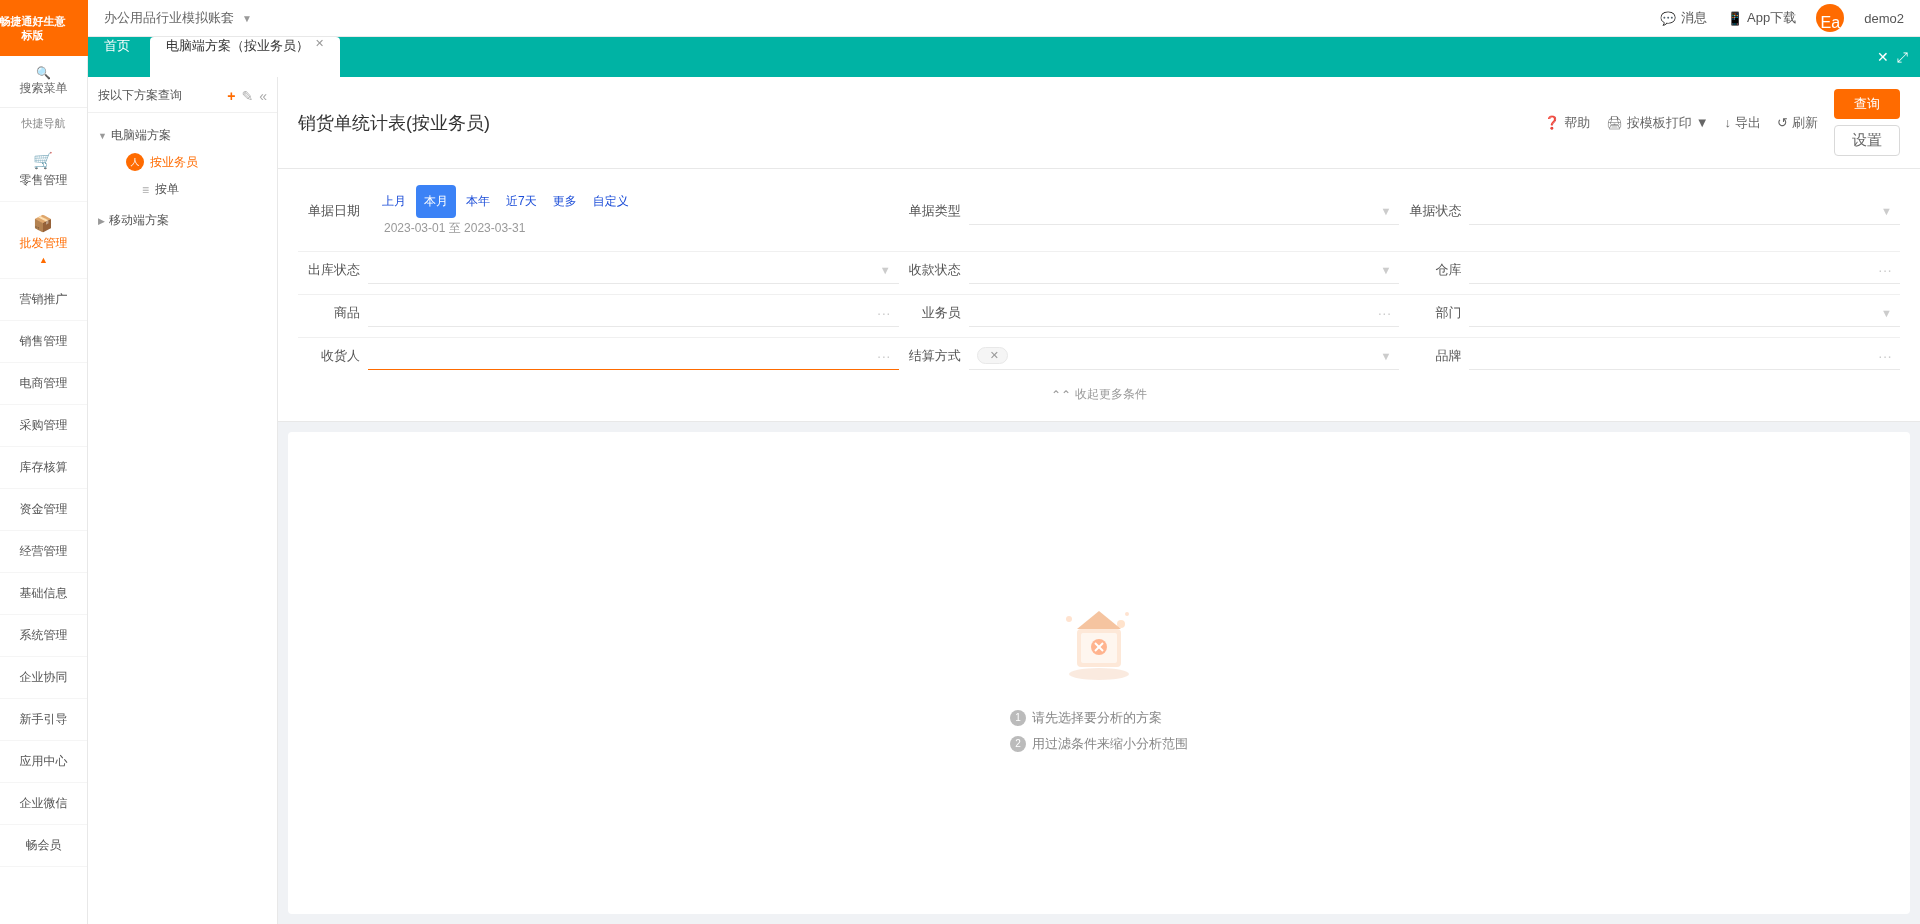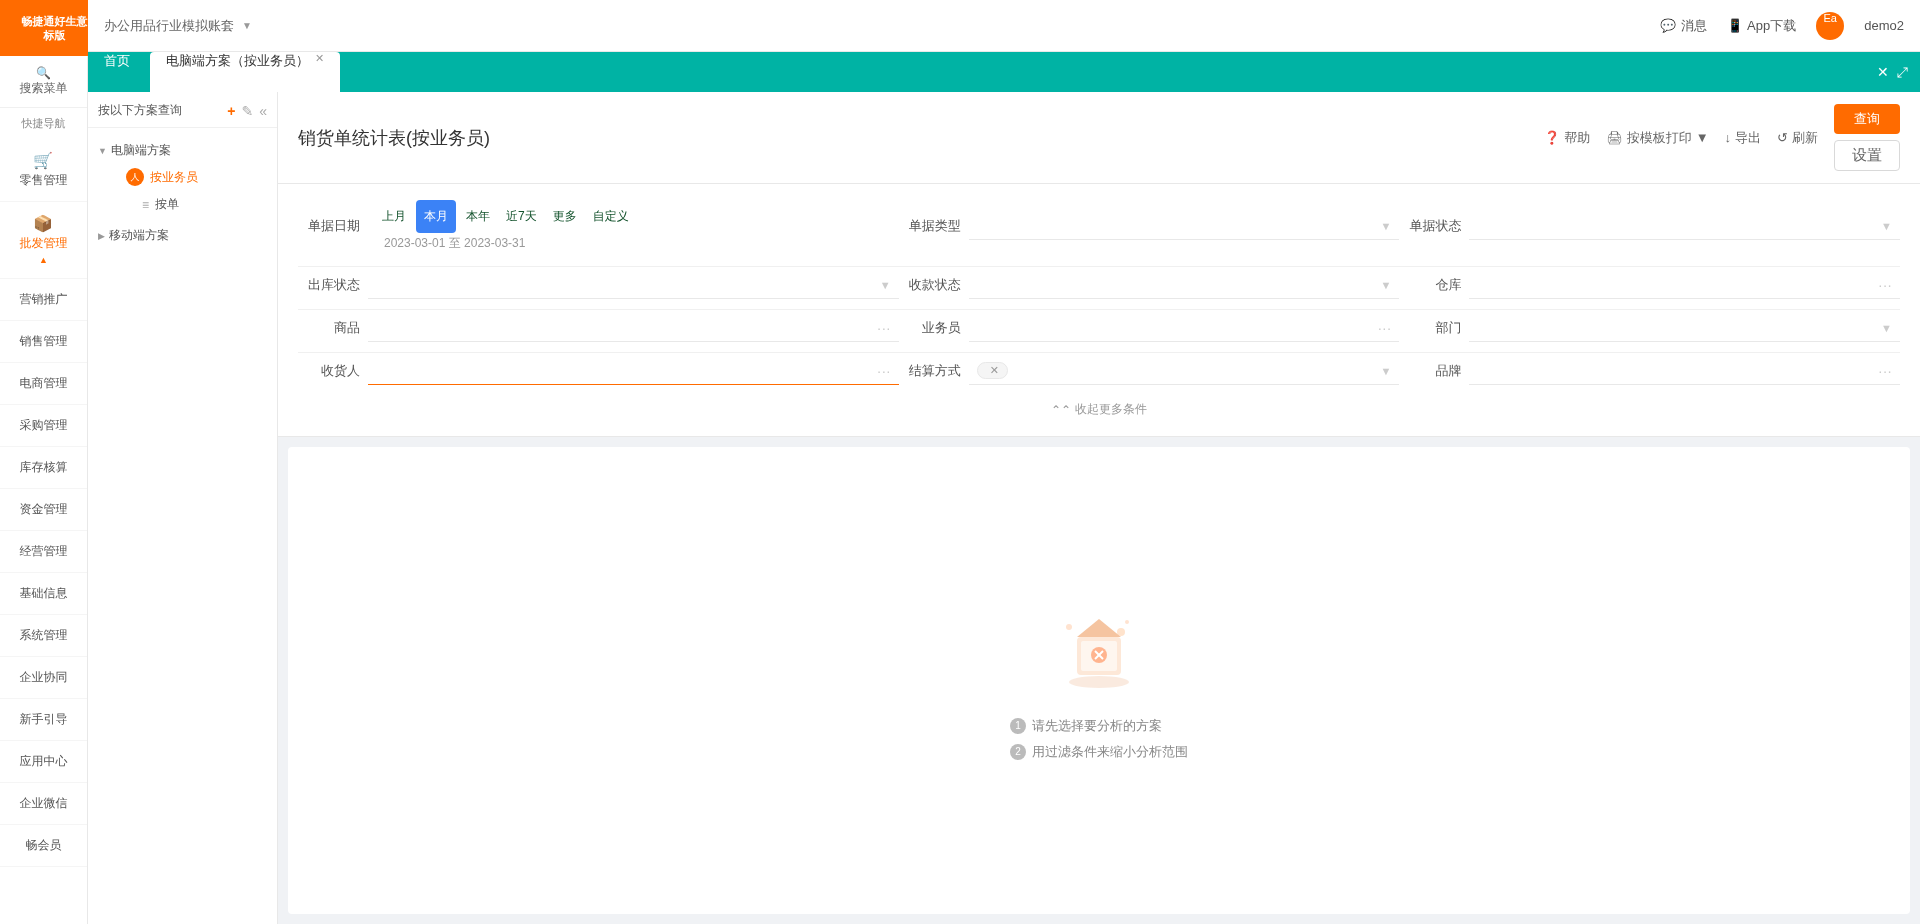--- a/index.html
+++ b/index.html
@@ -1,37 +1,37 @@
 <!DOCTYPE html>
 <html><head>
   <meta charset="utf-8">
   <style>
     * { box-sizing: border-box; margin: 0; padding: 0; }
     body { font-family: 'Microsoft YaHei', Arial, sans-serif; font-size: 13px; background: #f5f5f5; color: #333; display: flex; height: 924px; overflow: hidden; }
 
     
     .sidebar { width: 88px; background: #fff; border-right: 1px solid #e8e8e8; display: flex; flex-direction: column; align-items: center; padding-top: 0; }
-    .sidebar-logo { width: 88px; height: 56px; background: #ff6b00; display: flex; align-items: flex-end; justify-content: center; flex-direction: column; }
+    .sidebar-logo { width: 88px; height: 56px; background: #ff6b00; display: flex; align-items: flex-start; justify-content: center; flex-direction: column; }
     .sidebar-logo-text { color: #fff; font-size: 11px; font-weight: bold; line-height: 1.3; text-align: center; }
     .sidebar-search { padding: 10px 0; width: 100%; text-align: center; color: #666; font-size: 12px; cursor: pointer; border-bottom: 1px solid #f0f0f0; }
     .sidebar-nav-item { width: 100%; text-align: center; padding: 12px 4px; color: #555; font-size: 12px; cursor: pointer; border-bottom: 1px solid #f5f5f5; }
     .sidebar-nav-item.active { color: #ff6b00; }
     .sidebar-nav-item .nav-icon { font-size: 16px; margin-bottom: 2px; }
     .sidebar-shortcut { padding: 8px 0; color: #888; font-size: 11px; text-align: center; cursor: pointer; }
 
     
     .main { flex: 1; display: flex; flex-direction: column; overflow: hidden; }
 
     
-    .top-header { height: 52px; background: #fff; border-bottom: 1px solid #e8e8e8; display: flex; align-items: center; padding: 0 16px; justify-content: space-between; }
+    .top-header { height: 37px; background: #fff; border-bottom: 1px solid #e8e8e8; display: flex; align-items: center; padding: 0 16px; justify-content: space-between; }
     .top-header-left { display: flex; align-items: center; gap: 8px; color: #666; font-size: 13px; }
     .top-header-left .dropdown-arrow { font-size: 10px; color: #999; }
     .top-header-right { display: flex; align-items: center; gap: 20px; color: #555; font-size: 13px; }
     .header-icon-item { display: flex; align-items: center; gap: 4px; cursor: pointer; }
-    .avatar { width: 28px; height: 28px; border-radius: 50%; background: #ff6b00; display: flex; align-items: flex-start; justify-content: center; color: #fff; font-size: 11px; cursor: pointer; }
+    .avatar { width: 28px; height: 28px; border-radius: 50%; background: #ff6b00; display: flex; align-items: flex-end; justify-content: center; color: #fff; font-size: 16px; cursor: pointer; }
 
     
     .tab-bar { height: 40px; background: #00b3a4; display: flex; align-items: center; padding: 0 0; }
     .tab-item { height: 40px; display: flex; align-items: flex-start; padding: 0 16px; color: #fff; font-size: 13px; cursor: pointer; gap: 6px; }
     .tab-item.home { background: transparent; }
     .tab-item.active-tab { background: #fff; color: #333; border-radius: 4px 4px 0 0; margin-left: 4px; }
     .tab-close { font-size: 11px; color: #999; cursor: pointer; }
     .tab-bar-right { margin-left: auto; display: flex; align-items: center; gap: 8px; padding-right: 12px; }
     .tab-bar-right-btn { color: #fff; cursor: pointer; font-size: 14px; }
 
@@ -68,21 +68,21 @@
     
     .filter-area { background: #fff; padding: 12px 20px; border-bottom: 1px solid #e8e8e8; }
     .filter-row { display: flex; align-items: center; margin-bottom: 10px; gap: 0; }
     .filter-label { width: 70px; color: #555; font-size: 13px; flex-shrink: 0; text-align: right; padding-right: 8px; }
     .filter-item { display: flex; align-items: center; flex: 1; }
     .filter-input-wrap { flex: 1; border-bottom: 1px solid #e8e8e8; padding: 4px 8px; display: flex; align-items: center; justify-content: space-between; min-height: 28px; }
     .filter-input-wrap.active { border-bottom-color: #ff6b00; }
     .filter-input-wrap .dots { color: #ccc; font-size: 14px; cursor: pointer; }
     .filter-input-wrap .dropdown-arrow { color: #ccc; font-size: 11px; cursor: pointer; }
     .date-controls { display: flex; align-items: center; gap: 4px; font-size: 12px; }
-    .date-btn { padding: 2px 6px; border-radius: 3px; cursor: pointer; color: #14532d; }
+    .date-btn { padding: 2px 6px; border-radius: 3px; cursor: pointer; color: #1d4ed8; }
     .date-btn.active { background: #3b82f6; color: #fff; border-radius: 4px; padding: 8px 8px; }
     .date-range { color: #999; font-size: 12px; margin-left: 8px; }
     .filter-tag { background: #f5f5f5; border: 1px solid #e8e8e8; border-radius: 10px; padding: 1px 8px; font-size: 12px; color: #555; display: flex; align-items: center; gap: 4px; }
     .filter-tag-close { color: #999; cursor: pointer; font-size: 11px; }
     .collapse-bar { text-align: center; padding: 6px 0; color: #999; font-size: 12px; cursor: pointer; display: flex; align-items: center; justify-content: center; gap: 4px; }
     .section-divider { border: none; border-top: 1px solid #f0f0f0; margin: 4px 0; }
 
     
     .empty-state { flex: 1; display: flex; flex-direction: column; align-items: center; justify-content: center; background: #fff; margin: 10px; border-radius: 4px; }
     .empty-icon { width: 100px; height: 100px; margin-bottom: 16px; }

